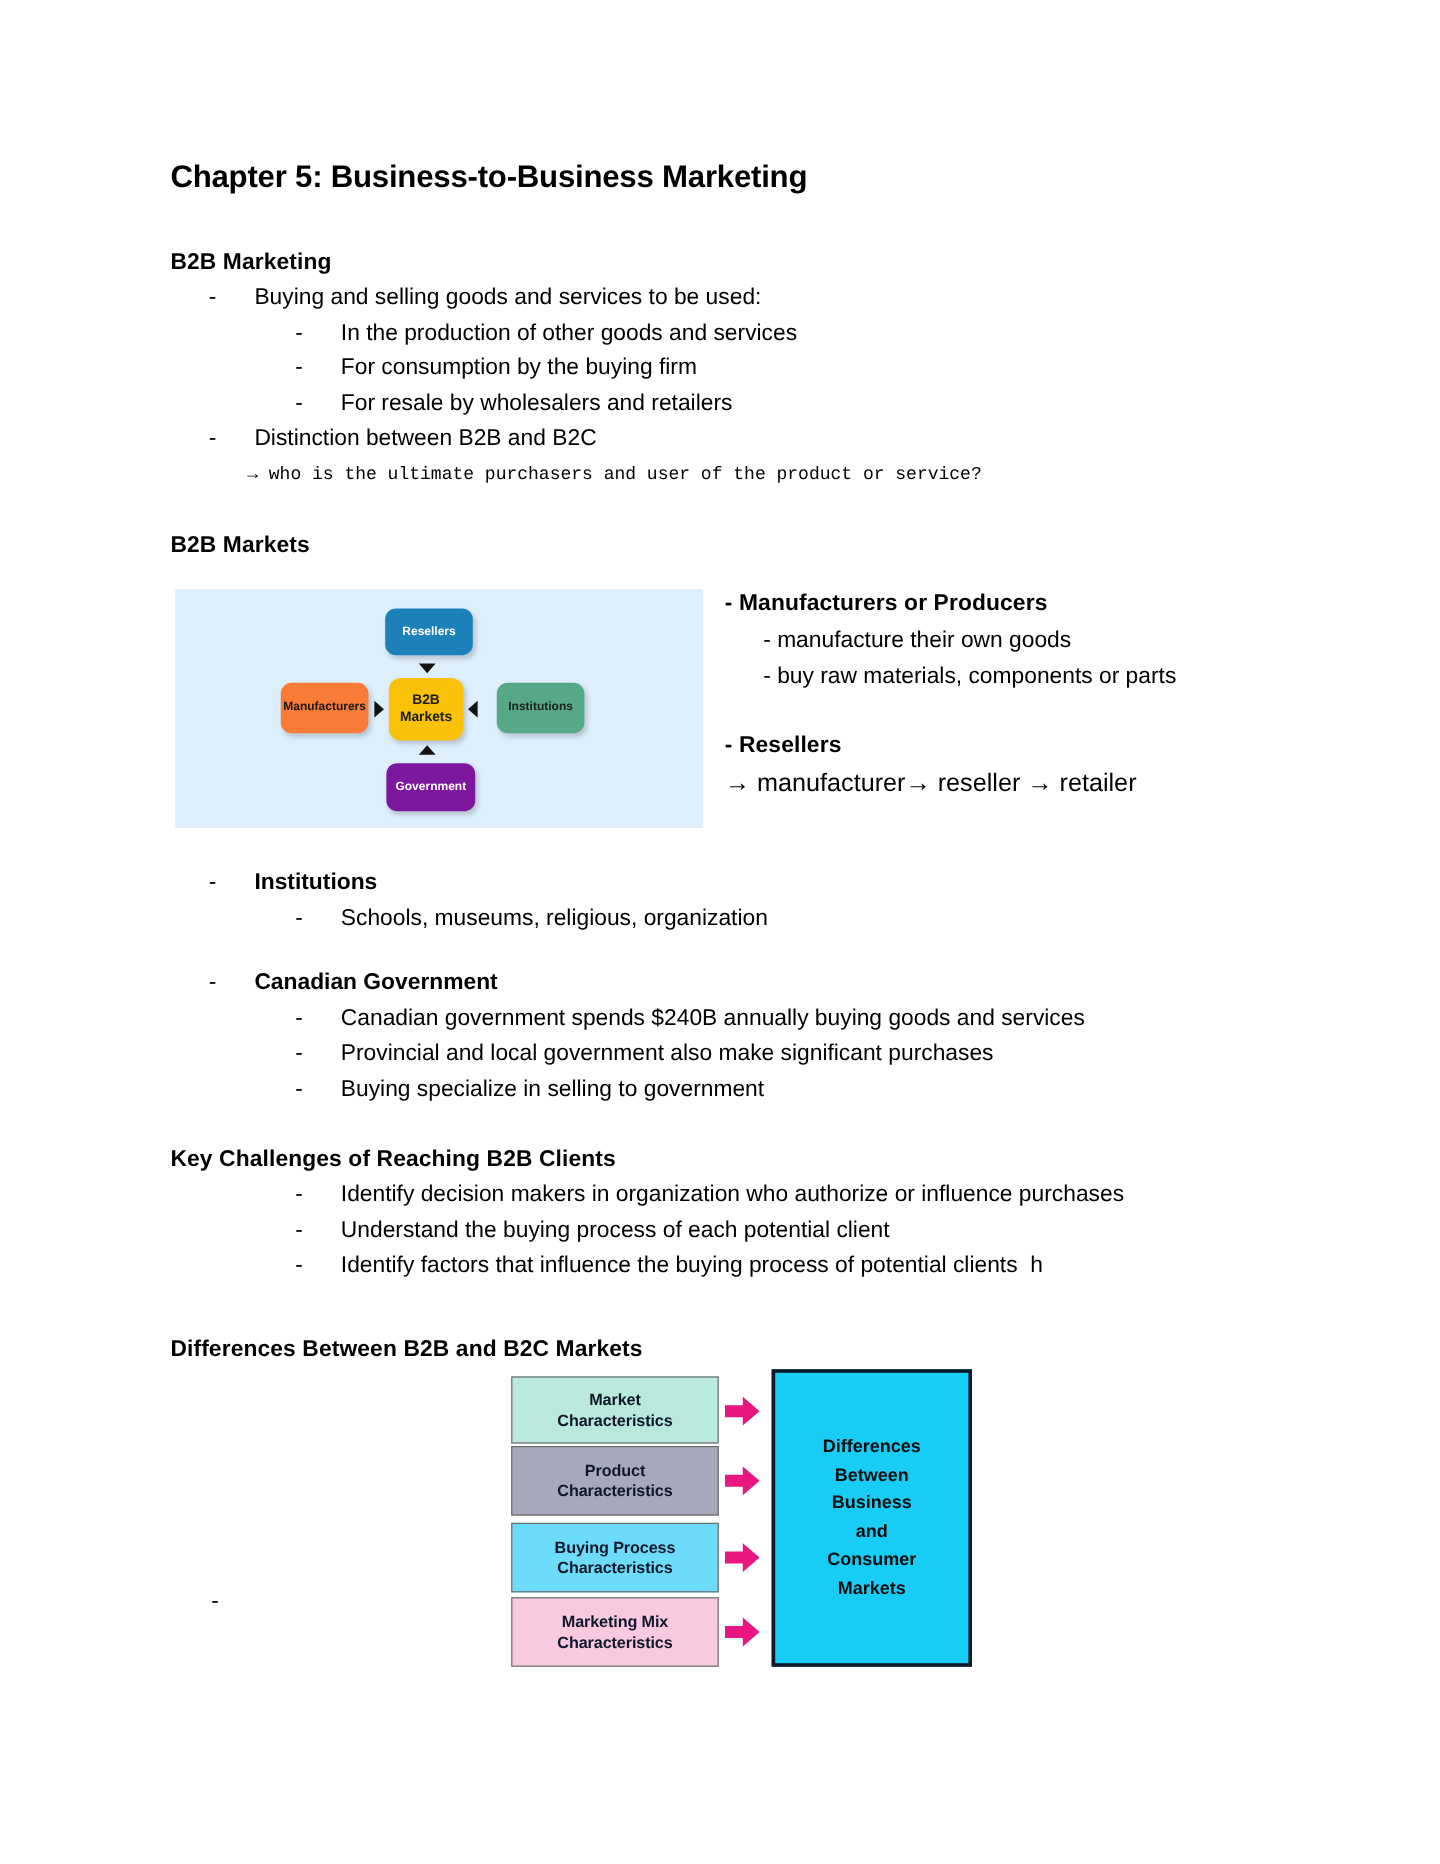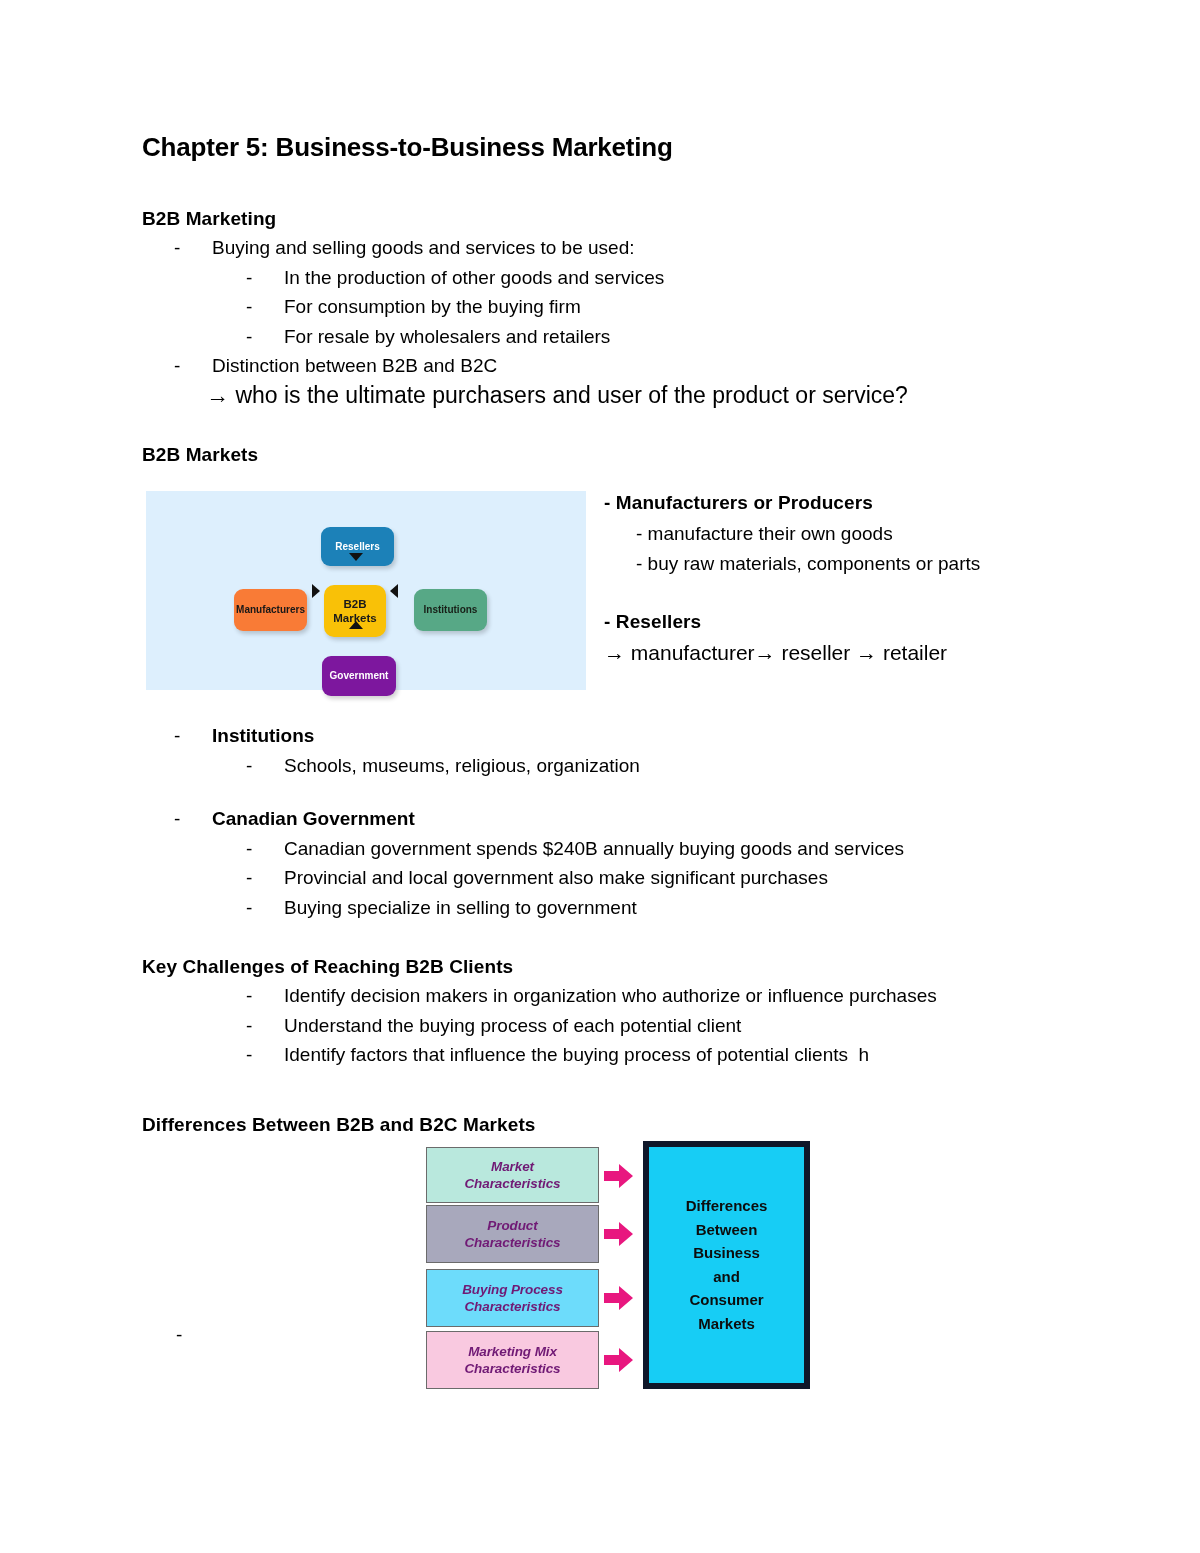--- a/index.html
+++ b/index.html
@@ -68,23 +68,24 @@
   .lvl1 { padding-left: 32px; }
   .lvl1 .dash { width: 38px; }
   .lvl2 { padding-left: 104px; }
   .lvl2 .dash { width: 38px; }
   .lvl1b { padding-left: 32px; }
   .lvl1b .dash { width: 38px; }
 
   .bold { font-weight: bold; }
 
   .arrow-line {
-    font-size: 23px;
+    font-size: 15px;
     line-height: 29.5px;
     padding-left: 64px;
+    font-family: Liberation Mono, monospace;
   }
 
   
   .fig1-wrap {
     position: relative;
     height: 200px;
     margin-top: 22px;
   }
   .fig1 {
     position: absolute;
@@ -100,21 +101,20 @@
     display: flex;
     align-items: center;
     justify-content: center;
     text-align: center;
     font-weight: bold;
     color: #ffffff;
     font-size: 10px;
     line-height: 12px;
     box-shadow: 2px 3px 4px rgba(0,0,0,0.18);
     filter: blur(0.35px);
-    margin-top: 20px;
   }
   .node-center {
     left: 178px; top: 74px;
     width: 62px; height: 52px;
     background: #f9c107;
     color: #1a1a1a;
     font-size: 11.5px;
     line-height: 14px;
     border-radius: 10px;
   }
@@ -210,34 +210,33 @@
     width: 173px;
     border: 1px solid #6b6b6b;
     box-sizing: border-box;
     display: flex;
     flex-direction: column;
     align-items: center;
     justify-content: center;
     font-size: 13.5px;
     line-height: 17px;
     font-weight: bold;
-    color: #701a75;
+    color: #0f172a;
     text-align: center;
     letter-spacing: -0.1px;
-    font-style: italic;
   }
   .f2box .l1, .f2box .l2 { display: block; }
   .f2-right {
     position: absolute;
     left: 217px;
     top: 2px;
     width: 167px;
     height: 248px;
     background: #17cdf5;
-    border: 6px solid #0f172a;
+    border: 3px solid #0f172a;
     box-sizing: border-box;
     display: flex;
     flex-direction: column;
     align-items: center;
     justify-content: center;
     font-size: 15px;
     line-height: 23.5px;
     font-weight: bold;
     color: #0d0d0d;
     text-align: center;

